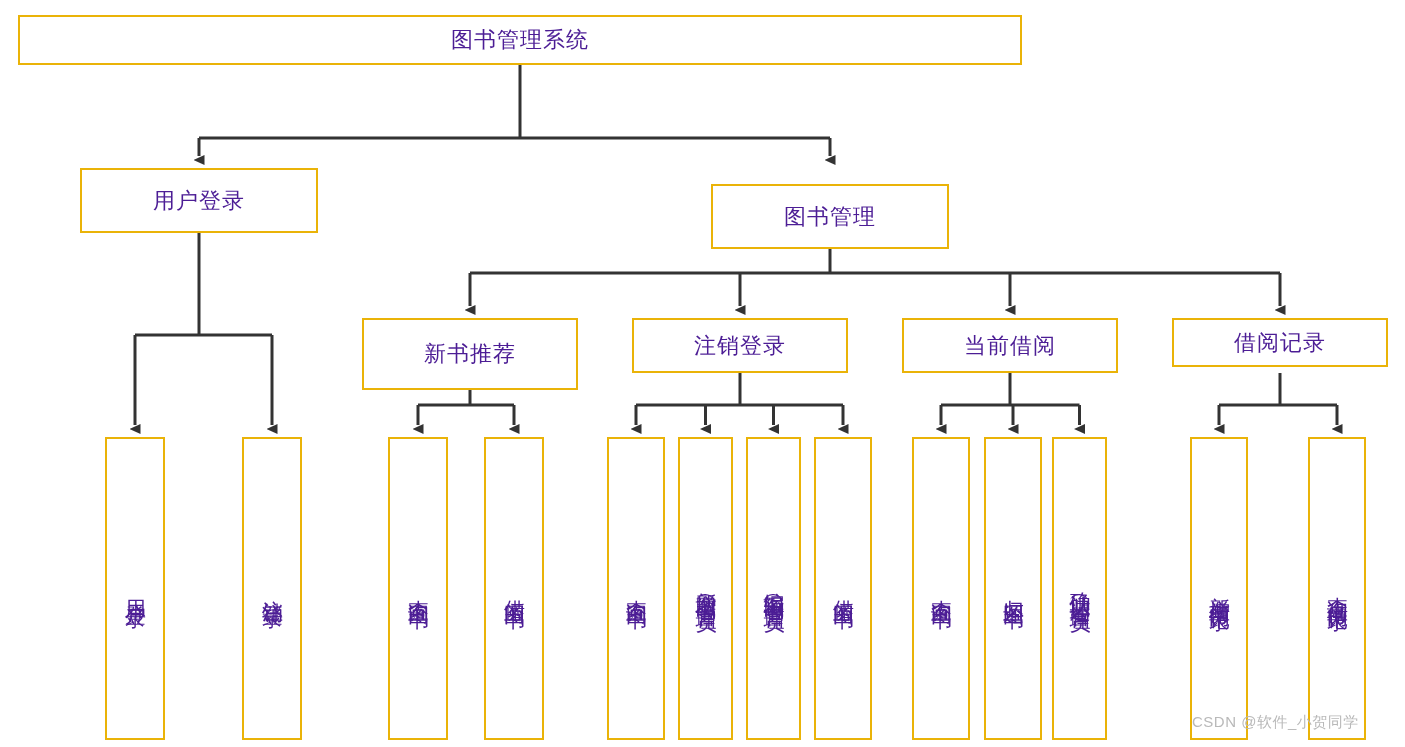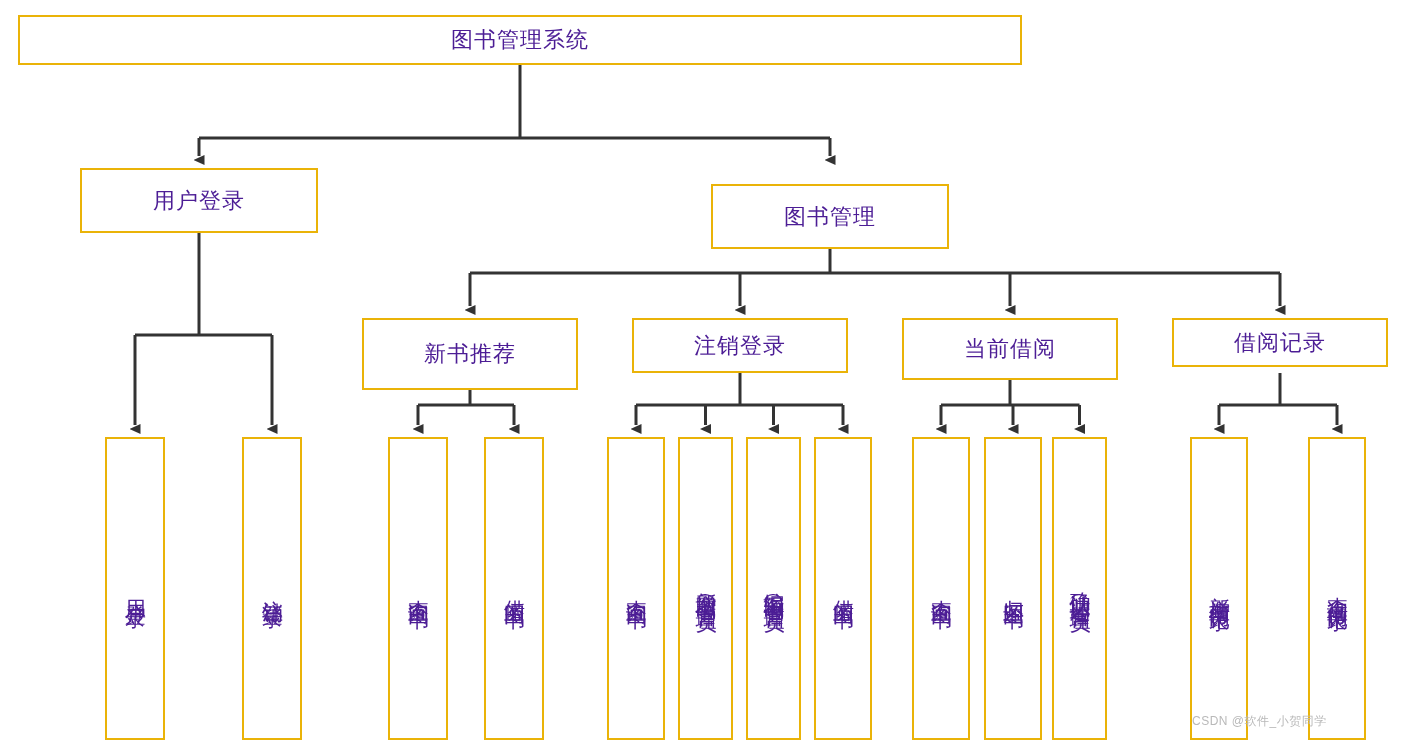--- a/index.html
+++ b/index.html
@@ -50,21 +50,21 @@
     letter-spacing: 3px;
     white-space: nowrap;
     display: block;
   }
   .node.horiz .htext {
     white-space: nowrap;
     display: block;
   }
   .watermark {
     position: absolute;
-    font-size: 12px;
+    font-size: 15px;
     color: #b9b9b9;
     white-space: nowrap;
     letter-spacing: 0.5px;
   }
 </style>
 </head>
 <body>
 
 <div id="canvas">
 
@@ -120,21 +120,21 @@
       </div>
       <div class="node horiz" style="left: 711px; top: 168px; width: 238px; height: 65px; margin-top: 16px;">
         <span class="htext">图书管理</span>
       </div>
       <div class="node horiz" style="left: 362px; top: 318px; width: 216px; height: 72px;">
         <span class="htext">新书推荐</span>
       </div>
       <div class="node horiz" style="left: 632px; top: 318px; width: 216px; height: 55px;">
         <span class="htext">注销登录</span>
       </div>
-      <div class="node horiz" style="left: 902px; top: 318px; width: 216px; height: 62px;">
+      <div class="node horiz" style="left: 902px; top: 318px; width: 216px; height: 55px;">
         <span class="htext">当前借阅</span>
       </div>
       <div class="node horiz" style="left: 1172px; top: 318px; width: 216px; height: 49px;">
         <span class="htext">借阅记录</span>
       </div>
       <div class="node vert" style="left: 105px; top: 437px; width: 60px; height: 303px;">
         <span class="vtext">用户登录</span>
       </div>
       <div class="node vert" style="left: 242px; top: 437px; width: 60px; height: 303px;">
         <span class="vtext">注销登录</span>

